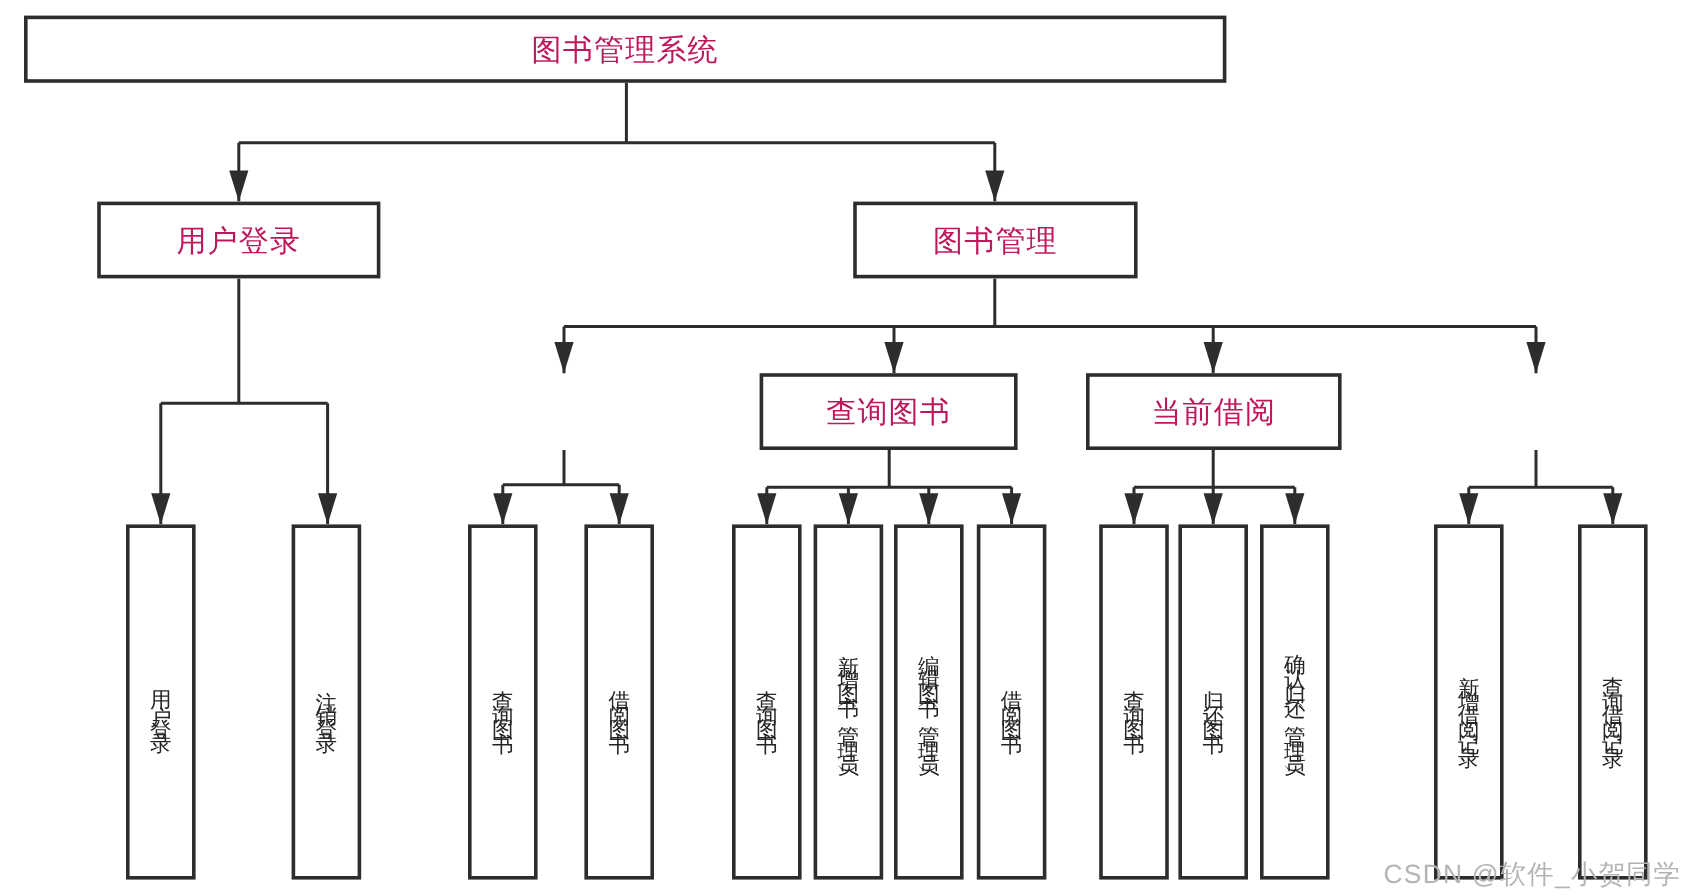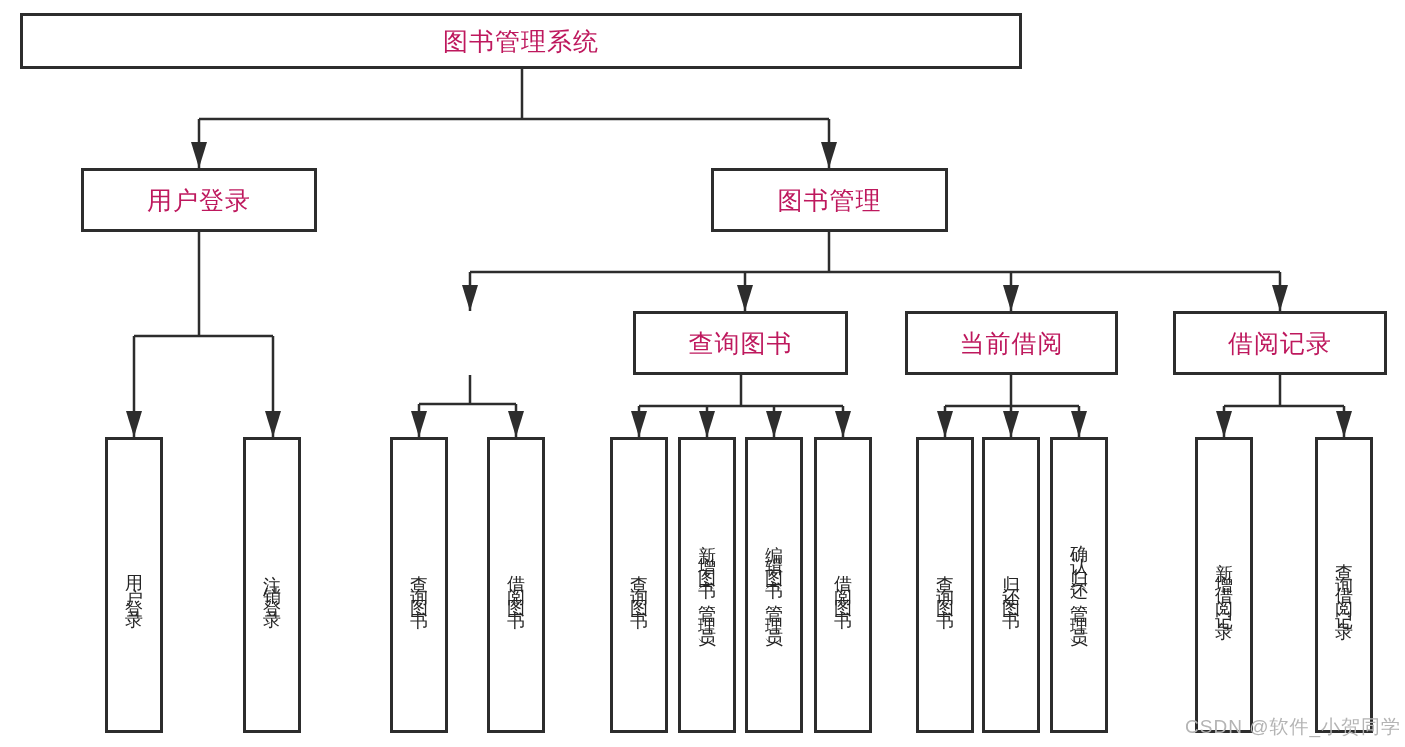--- a/index.html
+++ b/index.html
@@ -55,21 +55,21 @@
     color: #252525;
     font-size: 18px;
     letter-spacing: 12px;
     line-height: 1;
     z-index: 2;
   }
   #watermark {
     position: absolute;
     right: 4px;
     top: 714px;
-    font-size: 19px;
+    font-size: 22px;
     color: #b4b4b4;
     letter-spacing: 1px;
     z-index: 5;
     white-space: nowrap;
   }
 </style>
 </head>
 <body>
 
 <div id="canvas">
@@ -117,21 +117,20 @@
     </g>
   </svg>
 
   <div class="hbox" style="left:20px;top:13px;width:1002px;height:56px">图书管理系统</div>
 
   <div class="hbox" style="left:81px;top:168px;width:236px;height:64px">用户登录</div>
   <div class="hbox" style="left:711px;top:168px;width:237px;height:64px">图书管理</div>
 
   <div class="hbox" style="left:633px;top:311px;width:215px;height:64px">查询图书</div>
   <div class="hbox" style="left:905px;top:311px;width:213px;height:64px">当前借阅</div>
-  <div class="hbox" style="left:1173px;top:311px;width:214px;height:64px">借阅记录</div>
 
   <div class="vbox" style="left:105px">用户登录</div>
   <div class="vbox" style="left:243px">注销登录</div>
 
   <div class="vbox" style="left:390px">查询图书</div>
   <div class="vbox" style="left:487px">借阅图书</div>
 
   <div class="vbox" style="left:610px">查询图书</div>
   <div class="vbox" style="left:678px">新增图书（管理员）</div>
   <div class="vbox" style="left:745px">编辑图书（管理员）</div>

